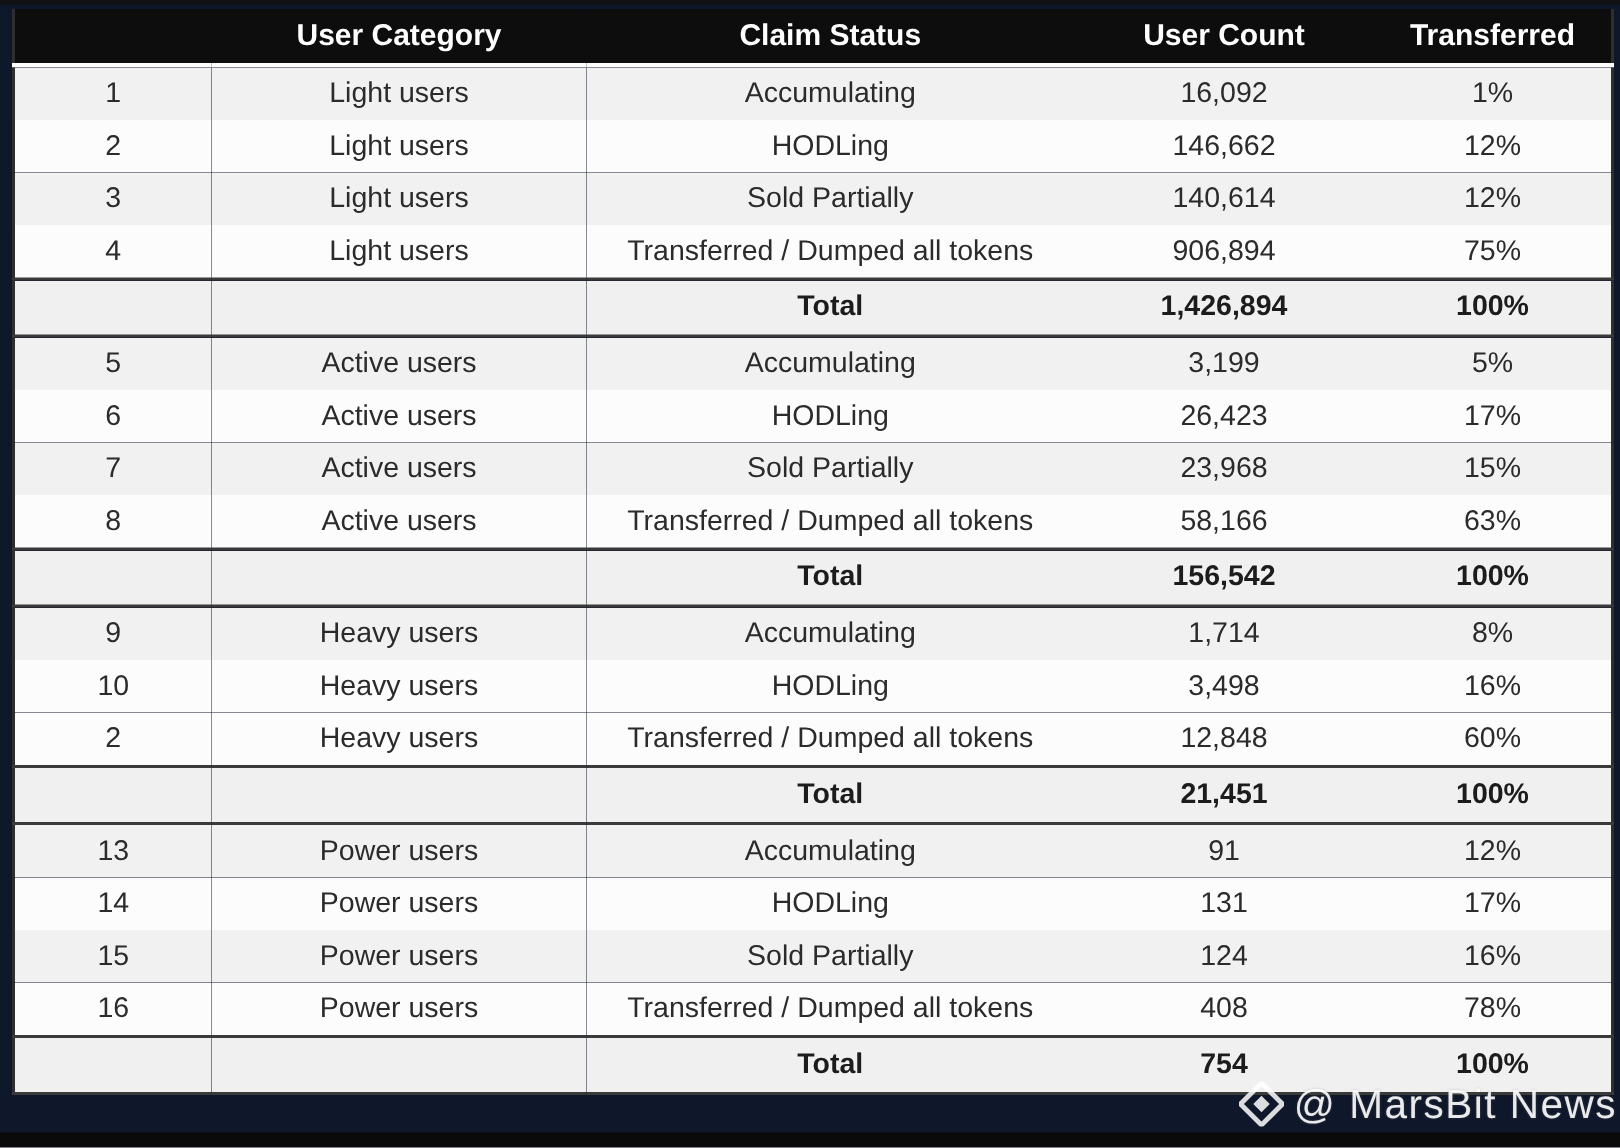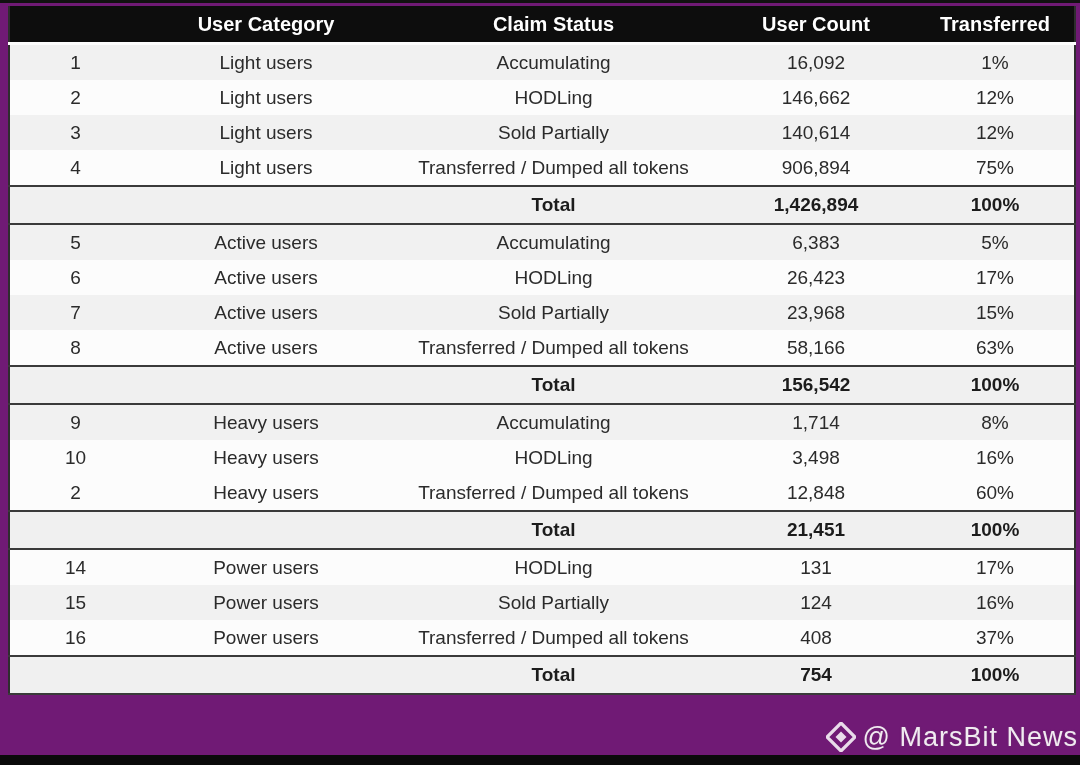--- a/index.html
+++ b/index.html
@@ -5,21 +5,21 @@
   html, body {
     margin: 0;
     padding: 0;
     background: #ffffff;
     font-family: "Liberation Sans", sans-serif;
   }
   .stage {
     position: relative;
     width: 1080px;
     height: 765px;
-    background: #701a75;
+    background: #0f172a;
     overflow: hidden;
   }
   .top-edge {
     position: absolute;
     top: 0; left: 0;
     width: 1080px; height: 3px;
     background: #111111;
   }
   .bottom-edge {
     position: absolute;
@@ -72,21 +72,20 @@
     border-top: 2px solid #3a3a3a;
     border-bottom: 2px solid #3a3a3a;
     height: 36px;
   }
   .watermark {
     position: absolute;
     top: 721px;
     right: 2px;
     height: 32px;
     display: flex;
-    align-items: center;
     gap: 7px;
     color: rgba(255,255,255,0.90);
     font-size: 27px;
     letter-spacing: 1px;
     z-index: 5;
     pointer-events: none;
     text-shadow: 0 0 2px rgba(120,120,120,0.35);
   }
   .watermark svg { display: block; opacity: 0.92; }
 </style>
@@ -146,21 +145,21 @@
           <td></td>
           <td></td>
           <td>Total</td>
           <td>1,426,894</td>
           <td>100%</td>
         </tr>
         <tr class="stripe">
           <td>5</td>
           <td>Active users</td>
           <td>Accumulating</td>
-          <td>6,383</td>
+          <td>3,199</td>
           <td>5%</td>
         </tr>
         <tr class="plain">
           <td>6</td>
           <td>Active users</td>
           <td>HODLing</td>
           <td>26,423</td>
           <td>17%</td>
         </tr>
         <tr class="stripe">
@@ -205,40 +204,47 @@
           <td>12,848</td>
           <td>60%</td>
         </tr>
         <tr class="total">
           <td></td>
           <td></td>
           <td>Total</td>
           <td>21,451</td>
           <td>100%</td>
         </tr>
+        <tr class="stripe">
+          <td>13</td>
+          <td>Power users</td>
+          <td>Accumulating</td>
+          <td>91</td>
+          <td>12%</td>
+        </tr>
         <tr class="plain">
           <td>14</td>
           <td>Power users</td>
           <td>HODLing</td>
           <td>131</td>
           <td>17%</td>
         </tr>
         <tr class="stripe">
           <td>15</td>
           <td>Power users</td>
           <td>Sold Partially</td>
           <td>124</td>
           <td>16%</td>
         </tr>
         <tr class="plain">
           <td>16</td>
           <td>Power users</td>
           <td>Transferred / Dumped all tokens</td>
           <td>408</td>
-          <td>37%</td>
+          <td>78%</td>
         </tr>
         <tr class="total">
           <td></td>
           <td></td>
           <td>Total</td>
           <td>754</td>
           <td>100%</td>
         </tr>
       </tbody>
   </table>

